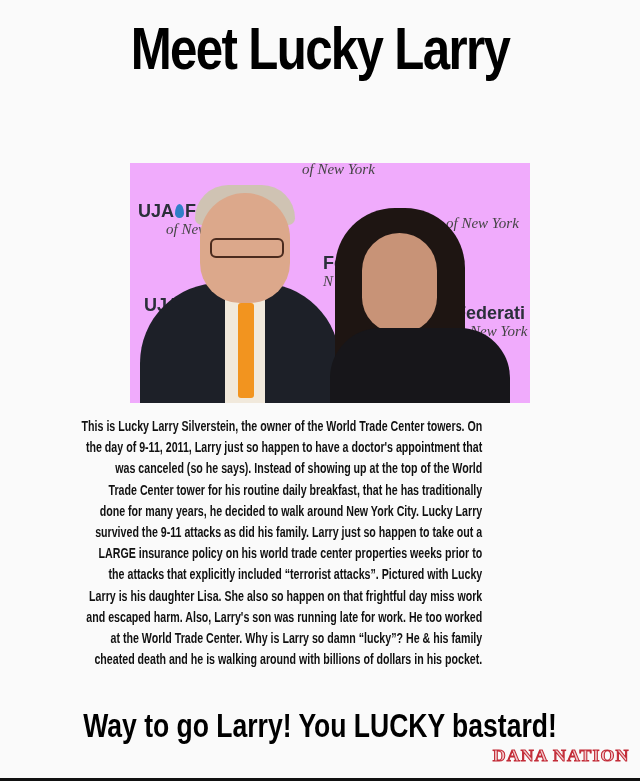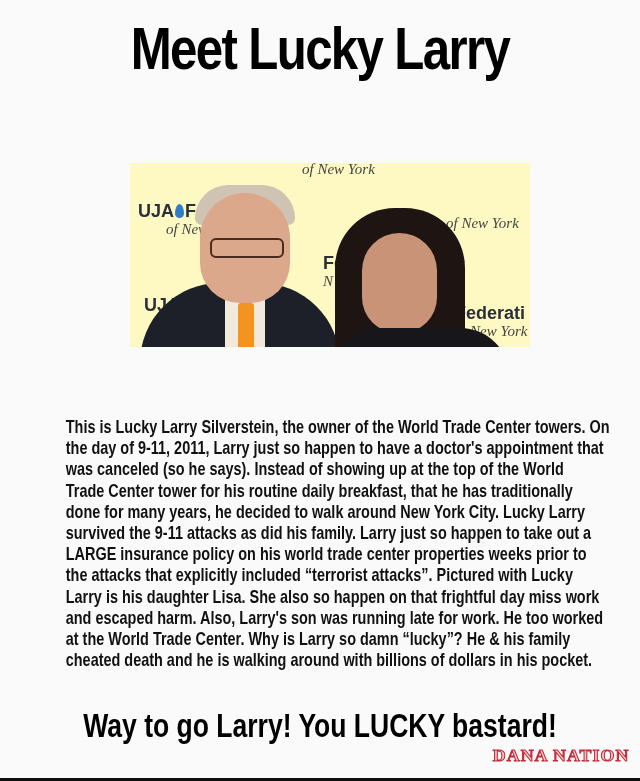--- a/index.html
+++ b/index.html
@@ -13,41 +13,41 @@
       position: absolute; top: 14px; left: 0; width: 640px;
       text-align: center;
       font-family: "Liberation Sans", sans-serif;
       font-weight: bold;
       font-size: 60px; line-height: 70px;
       letter-spacing: -2px;
       transform: scaleX(0.82);
       color: #000;
     }
     .photo {
-      position: absolute; left: 130px; top: 163px; width: 400px; height: 184px;
-      background: #fef9c3; overflow: hidden;
+      position: absolute; left: 130px; top: 163px; width: 400px; height: 240px;
+      background: #f0abfc; overflow: hidden;
     }
     .backdrop-text { position: absolute; color: #2a2f3a; font-weight: bold; font-size: 18px; white-space: nowrap; }
     .backdrop-sub { position: absolute; color: #444; font-family: "Liberation Serif", serif; font-style: italic; font-size: 15px; white-space: nowrap; }
     .flame { display: inline-block; width: 9px; height: 14px; background: #2f7fc8; border-radius: 50% 50% 50% 50% / 70% 70% 30% 30%; vertical-align: -1px; margin: 0 1px; }
     .person { position: absolute; }
     .man-suit { left: 10px; top: 120px; width: 200px; height: 130px; background: #1d2028; border-radius: 80px 80px 0 0; }
     .man-shirt { left: 95px; top: 135px; width: 40px; height: 110px; background: #f1e9dc; }
     .man-tie { left: 108px; top: 140px; width: 16px; height: 95px; background: #f2941f; border-radius: 3px; }
     .man-head { left: 70px; top: 30px; width: 90px; height: 110px; background: #dca88b; border-radius: 45px 45px 40px 40px; }
     .man-hair { left: 65px; top: 22px; width: 100px; height: 40px; background: #cfc3b3; border-radius: 50px 50px 10px 10px; }
     .glasses { left: 80px; top: 75px; width: 70px; height: 16px; border: 2px solid #4a2b1e; border-radius: 6px; }
     .woman-hair { left: 205px; top: 45px; width: 130px; height: 180px; background: #1e1512; border-radius: 60px 60px 20px 20px; }
     .woman-face { left: 232px; top: 70px; width: 75px; height: 100px; background: #c89377; border-radius: 38px 38px 36px 36px; }
     .woman-top { left: 200px; top: 165px; width: 180px; height: 90px; background: #17161a; border-radius: 50px 50px 0 0; }
     .body-text {
       position: absolute; left: 0; top: 416px; width: 548px;
-      text-align: left;
+      text-align: right;
       font-weight: bold;
-      font-size: 19px; line-height: 21.2px;
+      font-size: 14px; line-height: 21.2px;
       color: #111;
     }
     .body-text .line { display: block; white-space: nowrap; transform: scaleX(0.76); transform-origin: center; }
     .closing {
       position: absolute; left: 0; top: 705px; width: 640px;
       text-align: center;
       font-weight: bold; font-size: 34px; line-height: 40px;
       transform: scaleX(0.78);
       color: #000;
     }

